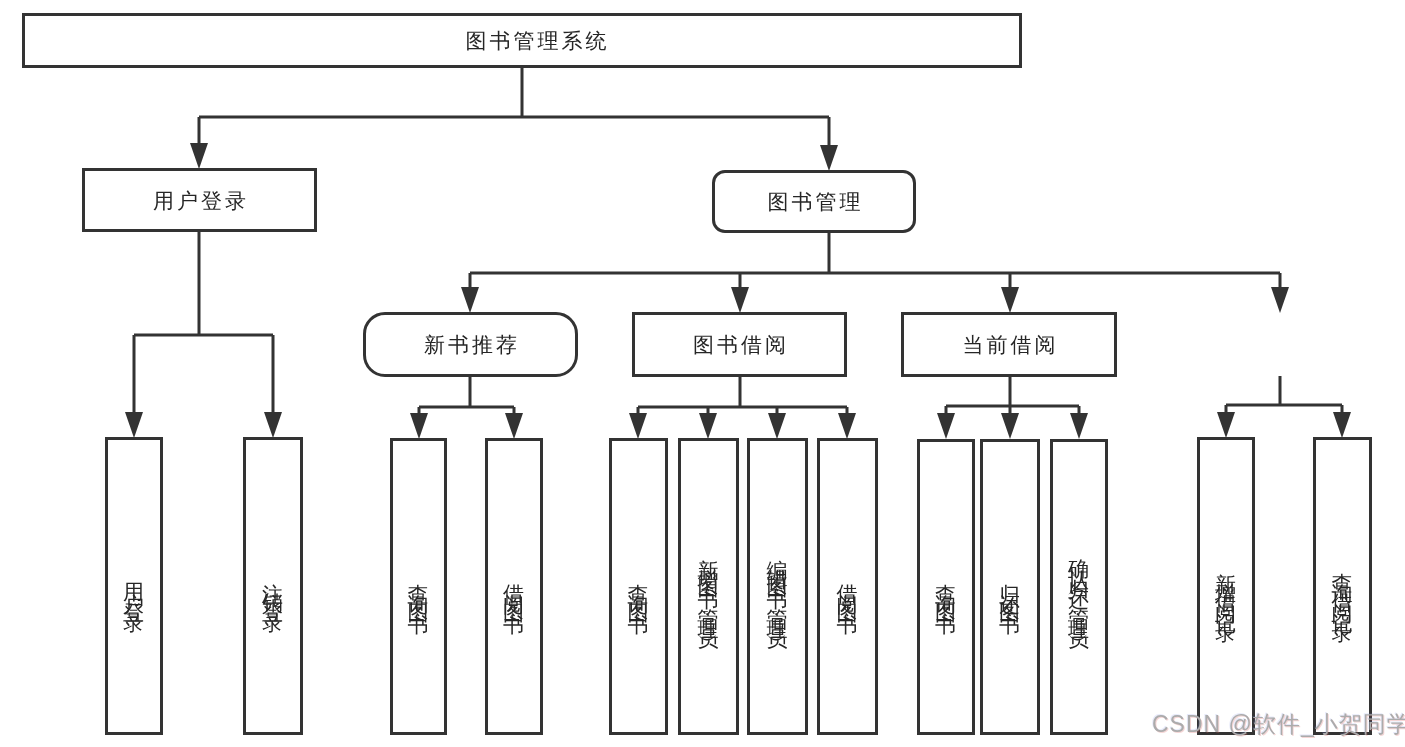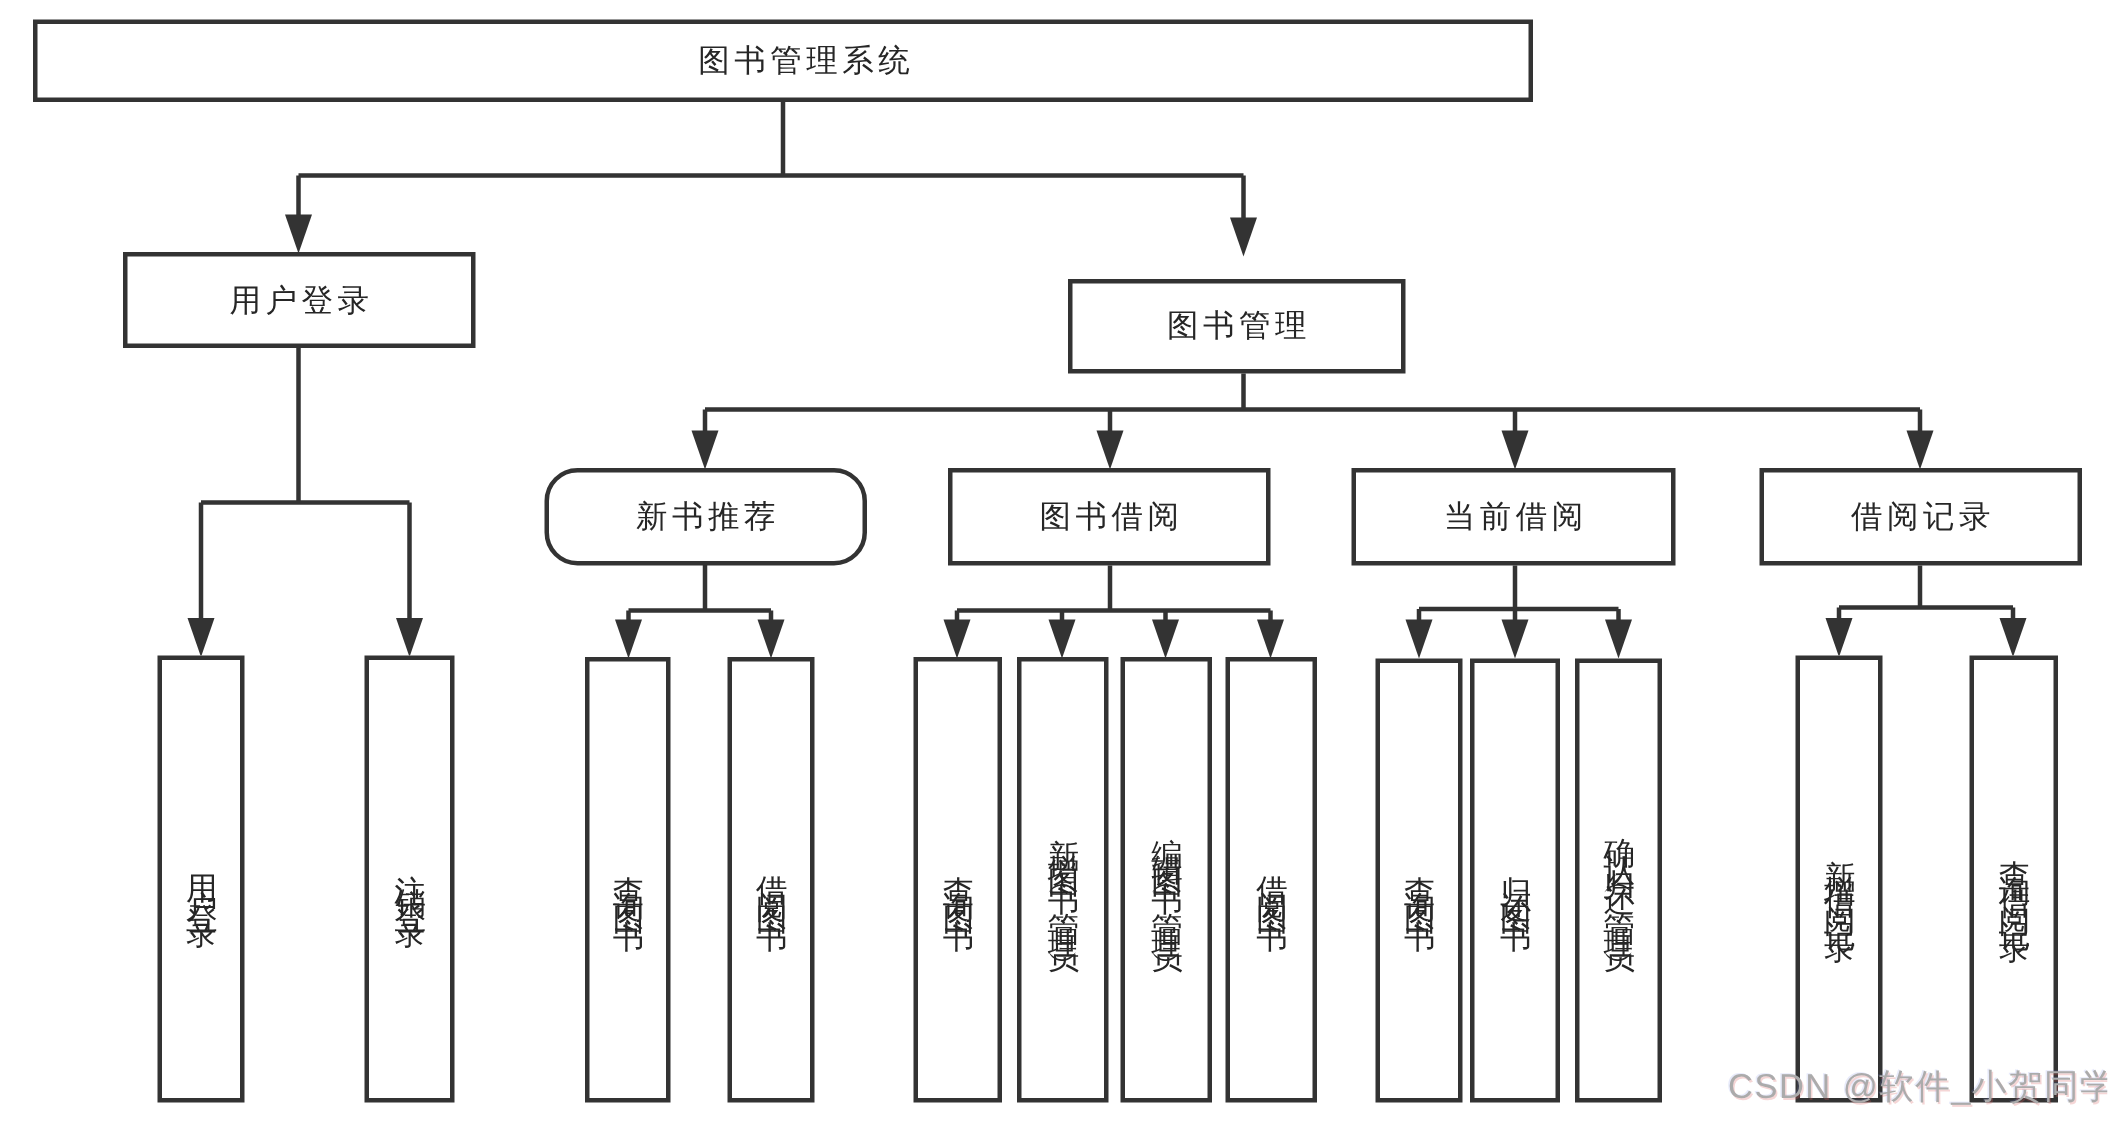--- a/index.html
+++ b/index.html
@@ -120,26 +120,25 @@
     <g>
       <path d="M1280 376 V405 M1226 405 H1342 M1226 405 V414 M1342 405 V414"></path>
       <polygon points="1217,412 1235,412 1226,438"></polygon>
       <polygon points="1333,412 1351,412 1342,438"></polygon>
     </g>
   </svg>
 
   <div class="node h" style="left:22px; top:13px; width:1000px; height:55px;padding-left:28px;">图书管理系统</div>
 
   <div class="node h" style="left:82px; top:168px; width:235px; height:64px;">用户登录</div>
-  <div class="node h" style="left:712px; top:186px; width:225px; height:63px;">图书管理</div>
+  <div class="node h" style="left:712px; top:170px; width:204px; height:63px;border-radius:13px;">图书管理</div>
 
   <div class="node h" style="left:363px; top:312px; width:215px; height:65px;border-radius:22px;">新书推荐</div>
   <div class="node h" style="left:901px; top:312px; width:216px; height:65px;">当前借阅</div>
   <div class="node h" style="left:632px; top:312px; width:215px; height:65px;">图书借阅</div>
-  <div class="node h" style="left:1173px; top:312px; width:215px; height:65px;">借阅记录</div>
 
   <div class="node v" style="left:105px; top:437px; width:58px; height:298px;">用户登录</div>
   <div class="node v" style="left:243px; top:437px; width:60px; height:298px;">注销登录</div>
 
   <div class="node v" style="left:390px; top:438px; width:57px; height:297px;">查询图书</div>
   <div class="node v" style="left:485px; top:438px; width:58px; height:297px;">借阅图书</div>
 
   <div class="node v" style="left:609px; top:438px; width:59px; height:297px;">查询图书</div>
   <div class="node v" style="left:678px; top:438px; width:61px; height:297px;">新增图书（管理员）</div>
   <div class="node v" style="left:747px; top:438px; width:61px; height:297px;">编辑图书（管理员）</div>

